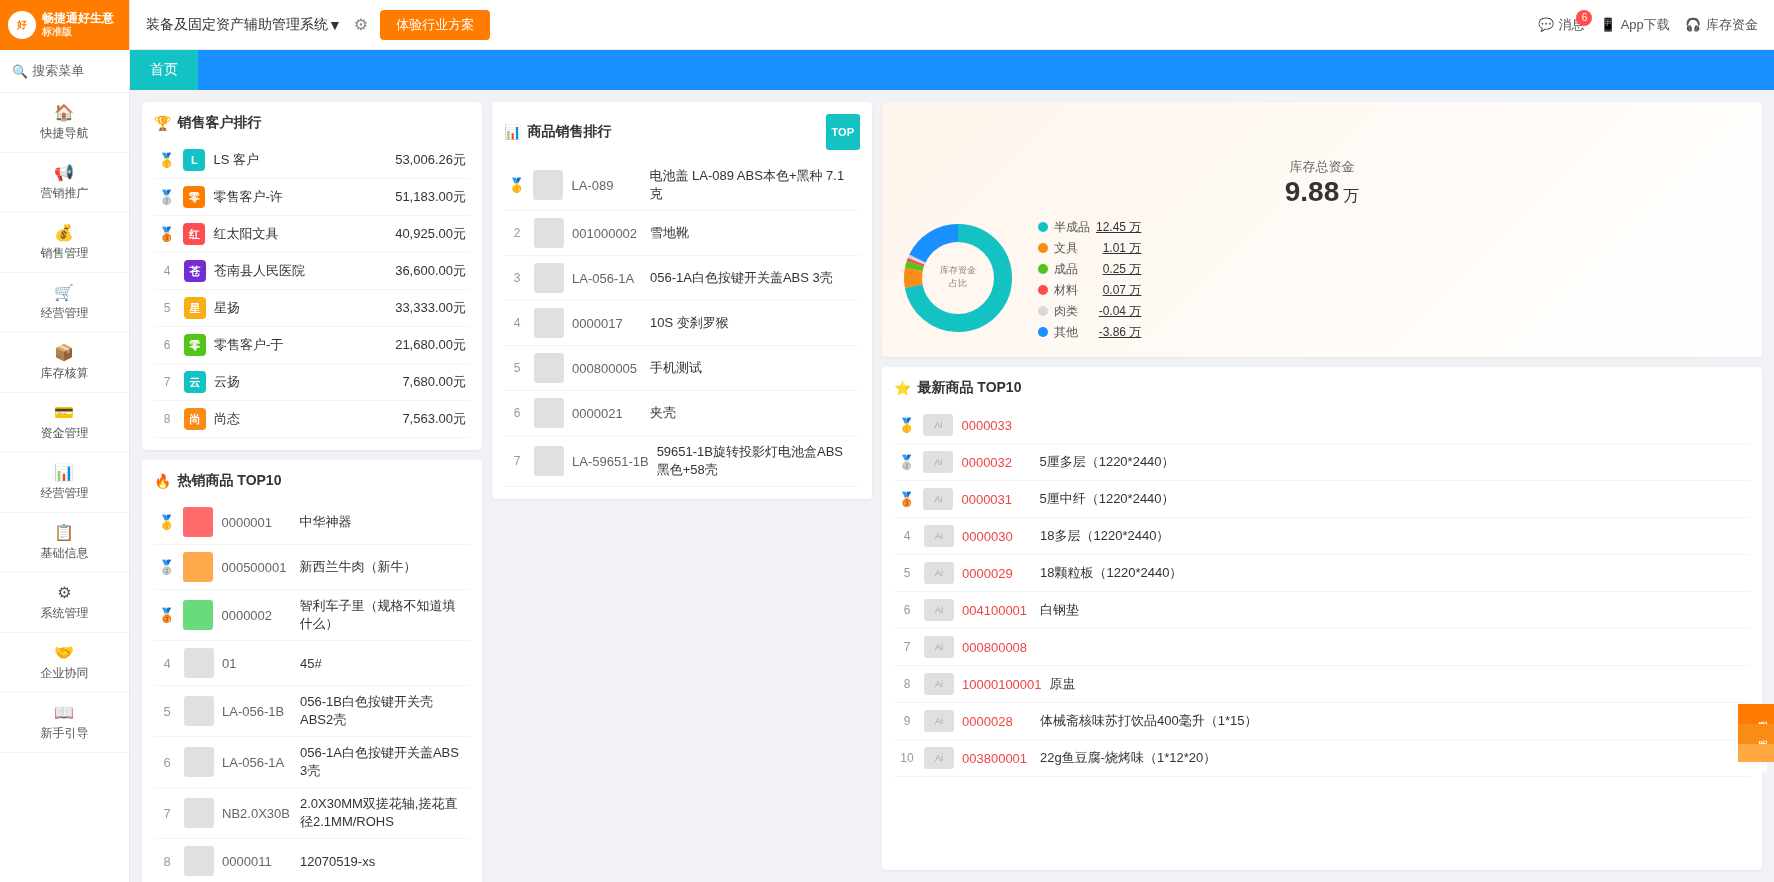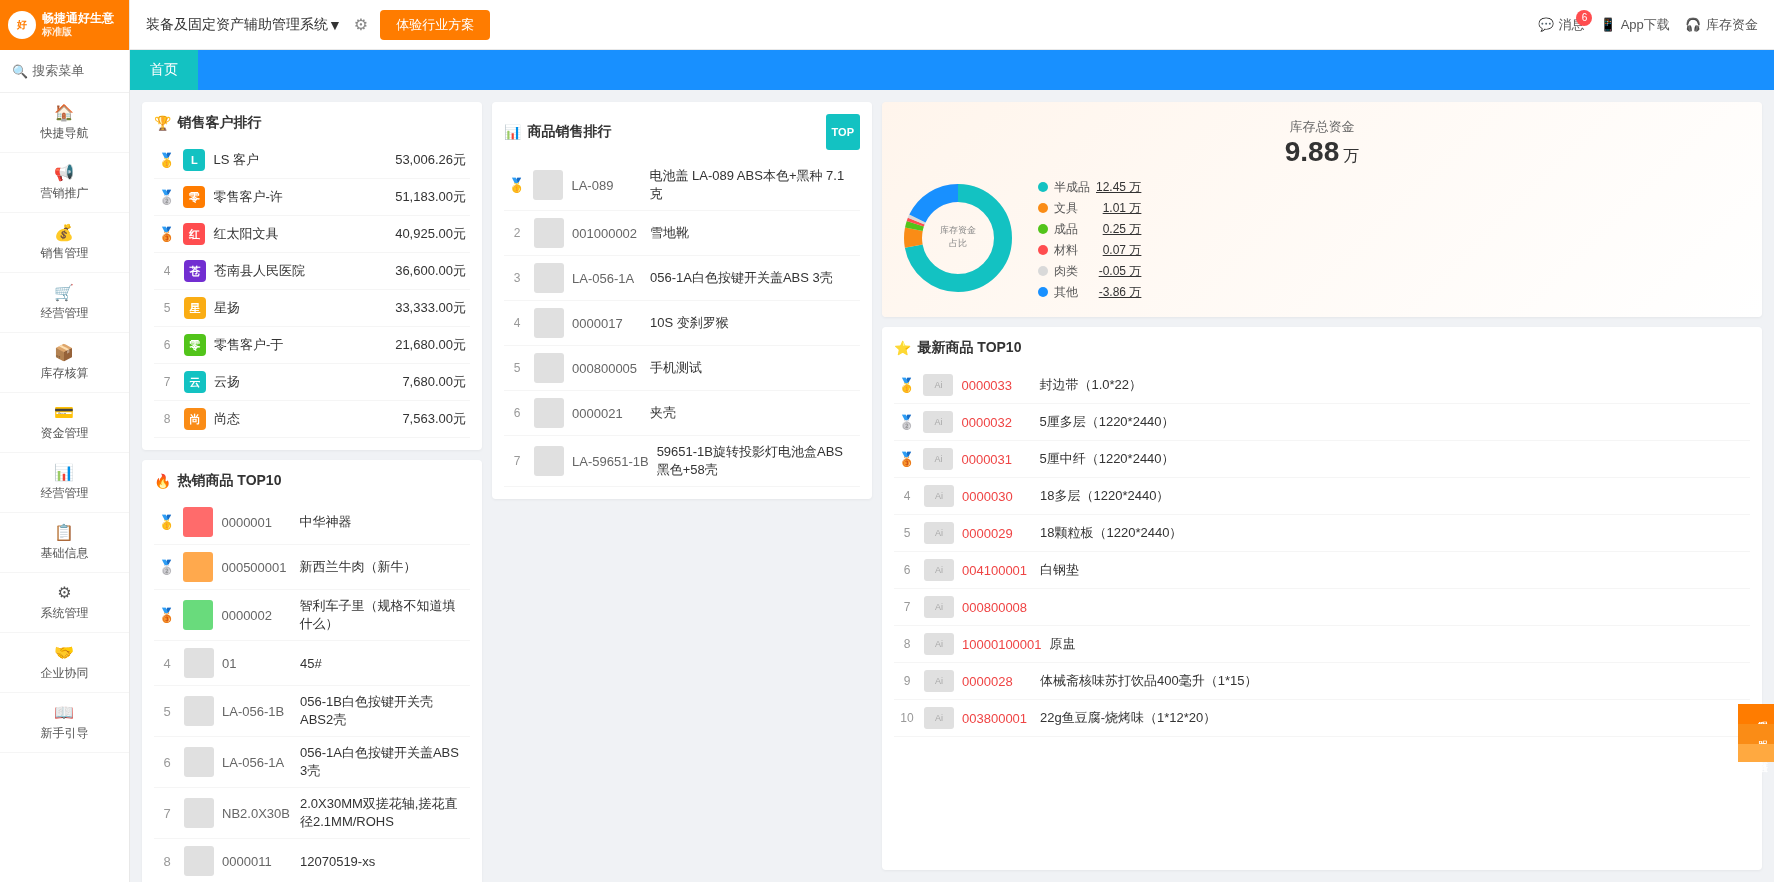--- a/index.html
+++ b/index.html
@@ -180,21 +180,21 @@
     }
     .product-code { color: #666; min-width: 70px; }
     .product-name { flex: 1; color: #333; }
 
     
     .inventory-card {
       background: linear-gradient(135deg, #fff5ec, #fff);
       border-radius: 4px;
       padding: 16px;
     }
-    .inventory-total-label { font-size: 13px; color: #666; }
+    .inventory-total-label { font-size: 13px; color: #666; margin-top: 40px; }
     .inventory-total-value { font-size: 28px; font-weight: bold; color: #333; }
     .inventory-total-unit { font-size: 16px; color: #333; }
 
     .donut-container { display: flex; align-items: center; gap: 20px; margin-top: 10px; }
     .donut-svg { flex-shrink: 0; }
     .donut-legend { display: flex; flex-direction: column; gap: 4px; font-size: 12px; }
     .legend-item { display: flex; align-items: center; gap: 6px; }
     .legend-dot { width: 10px; height: 10px; border-radius: 50%; flex-shrink: 0; }
     .legend-name { flex: 1; color: #555; }
     .legend-value { color: #333; font-weight: 500; text-decoration: underline; }
@@ -561,42 +561,41 @@
     <span class="legend-value">0.25 万</span>
                 </div>
                 <div class="legend-item">
                   <div class="legend-dot" style="background:#ff4d4f"></div>
     <span class="legend-name">材料</span>
     <span class="legend-value">0.07 万</span>
                 </div>
                 <div class="legend-item">
                   <div class="legend-dot" style="background:#d9d9d9"></div>
     <span class="legend-name">肉类</span>
-    <span class="legend-value">-0.05 万</span>
+    <span class="legend-value">-0.04 万</span>
                 </div>
                 <div class="legend-item">
                   <div class="legend-dot" style="background:#1890ff"></div>
     <span class="legend-name">其他</span>
     <span class="legend-value">-3.86 万</span>
                 </div>
               </div>
           </div>
         </div>
 
         <div class="card" style="flex:1;overflow:hidden;">
           <div class="card-title">
             <span>⭐</span>
             <span>最新商品 TOP10</span>
           </div>
           <div class="new-product-list" id="new-product-list">
               <div class="new-product-item">
                 <span class="rank-medal">🥇</span>
     <div class="new-img" style="background:#e0e0e0;color:#aaa;font-size:9px;">Ai</div>
     <span class="new-code">0000033</span>
-    <span class="new-name">封边带（1.0*22）</span>
               </div>
               <div class="new-product-item">
                 <span class="rank-medal">🥈</span>
     <div class="new-img" style="background:#e0e0e0;color:#aaa;font-size:9px;">Ai</div>
     <span class="new-code">0000032</span>
     <span class="new-name">5厘多层（1220*2440）</span>
               </div>
               <div class="new-product-item">
                 <span class="rank-medal">🥉</span>
     <div class="new-img" style="background:#e0e0e0;color:#aaa;font-size:9px;">Ai</div>

